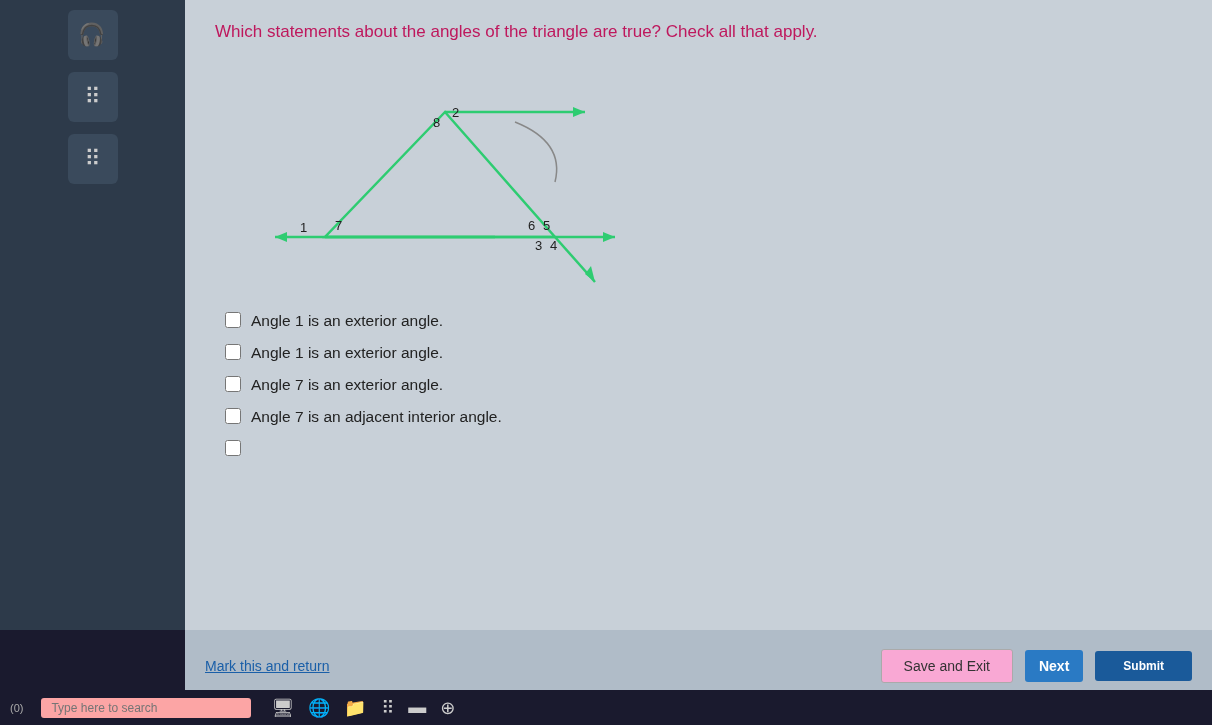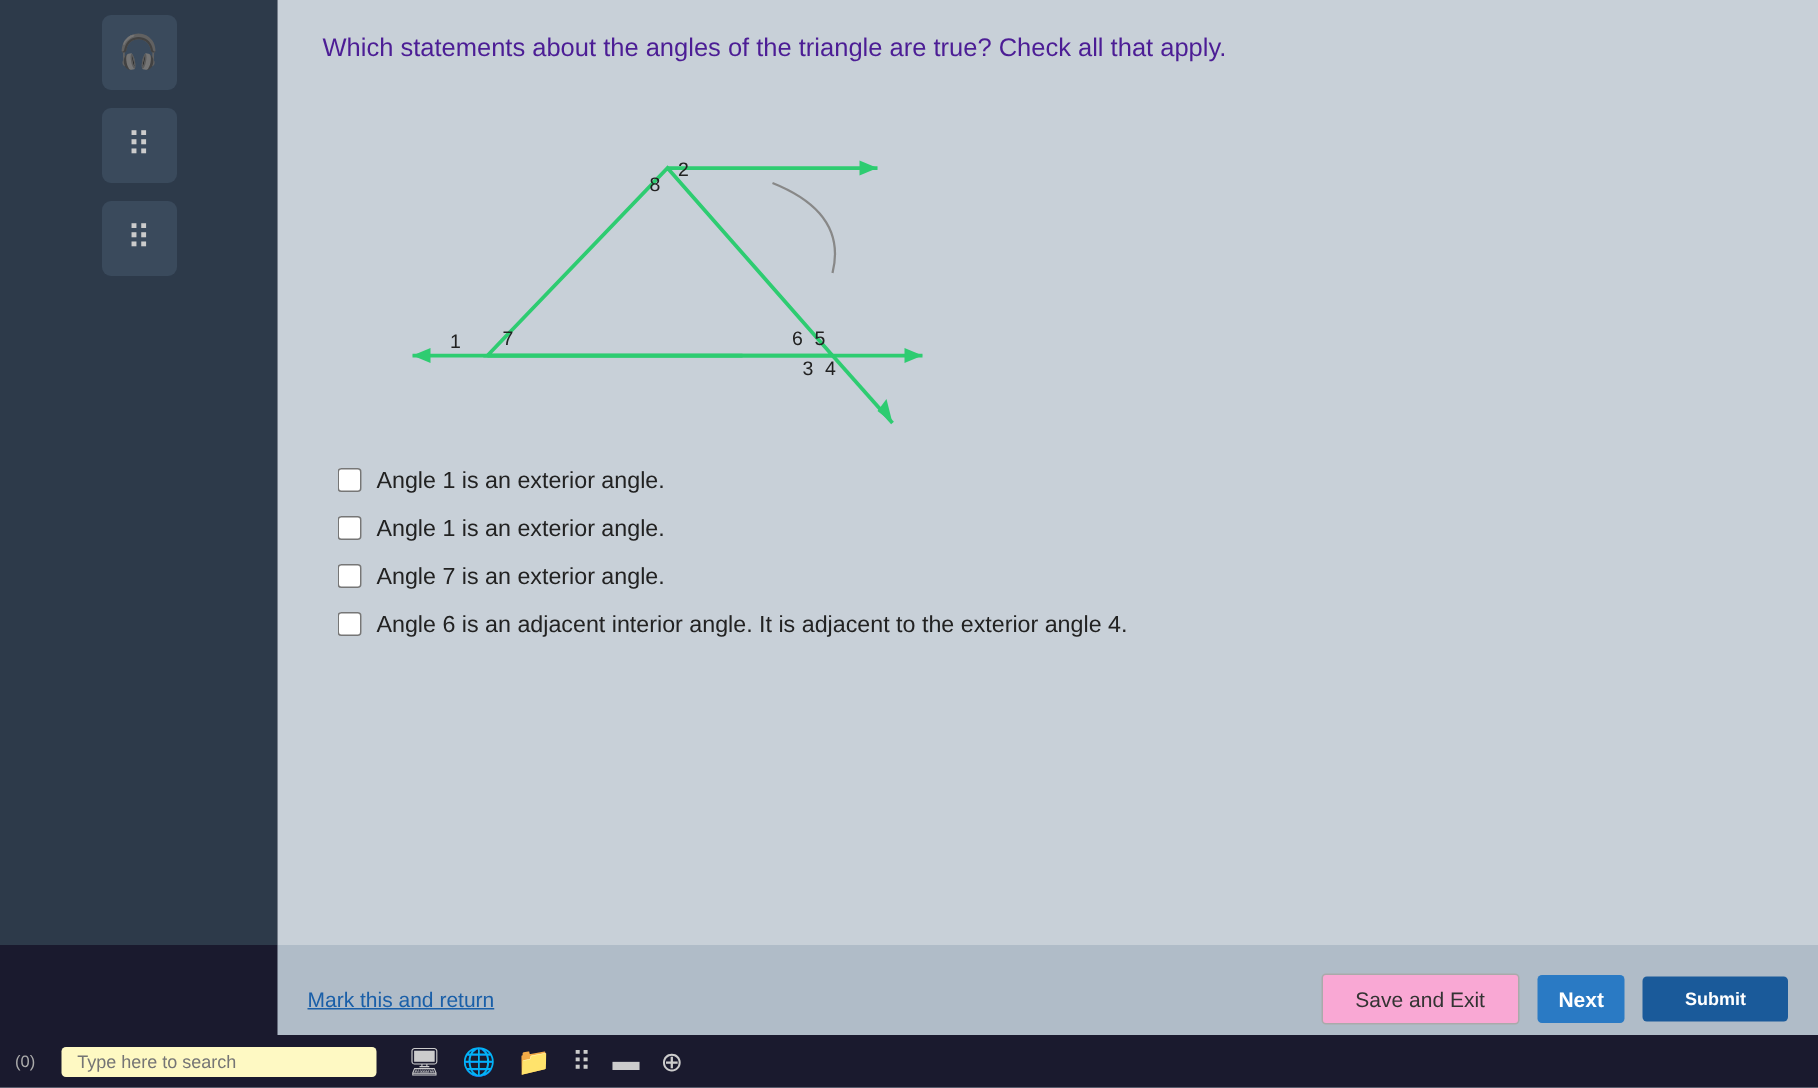--- a/index.html
+++ b/index.html
@@ -40,21 +40,21 @@
       position: absolute;
       left: 185px; top: 0;
       width: 1027px;
       height: 630px;
       background: #c8d0d8;
       padding: 20px 30px 0 30px;
     }
 
     .question-text {
       font-size: 17px;
-      color: #4c1d95;
+      color: #be185d;
       margin-bottom: 18px;
       line-height: 1.4;
     }
 
     
     .diagram-area {
       width: 420px;
       height: 230px;
       position: relative;
       margin-bottom: 20px;
@@ -144,21 +144,21 @@
       left: 0; top: 690px;
       width: 1212px;
       height: 35px;
       background: #1a1a2e;
       display: flex;
       align-items: center;
       padding: 0 10px;
       gap: 10px;
     }
     .taskbar-search {
-      background: #fef9c3;
+      background: #fca5a5;
       border: none;
       border-radius: 3px;
       padding: 3px 10px;
       font-size: 12px;
       width: 210px;
       color: #555;
     }
     .taskbar-icons {
       display: flex;
       gap: 14px;
@@ -234,22 +234,25 @@
     </li>
     <li>
       <input type="checkbox" id="opt2" style="">
       <label for="opt2">Angle 1 is an exterior angle.</label>
     </li>
     <li>
       <input type="checkbox" id="opt3" style="">
       <label for="opt3">Angle 7 is an exterior angle.</label>
     </li>
     <li>
+      <input type="checkbox" id="opt4" style="">
+      <label for="opt4">Angle 7 is an adjacent interior angle.</label>
+    </li>
+    <li>
       <input type="checkbox" id="opt5" style="">
-      <label for="opt5">Angle 6 is an adjacent interior angle. It is adjacent to the exterior angle 4.</label>
     </li>
   </ul>
 </div>
 
 <div class="bottom-bar">
   <a class="mark-return-link">Mark this and return</a>
   <button class="btn-save">Save and Exit</button>
   <button class="btn-next">Next</button>
   <button class="btn-submit">Submit</button>
 </div>

